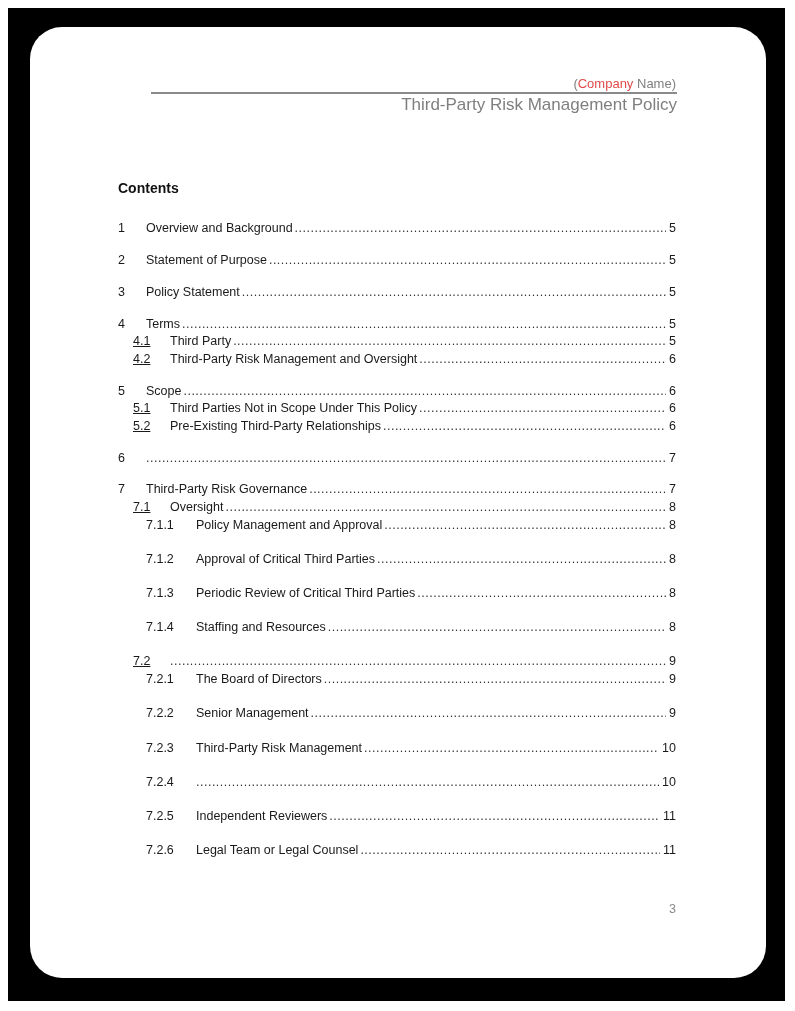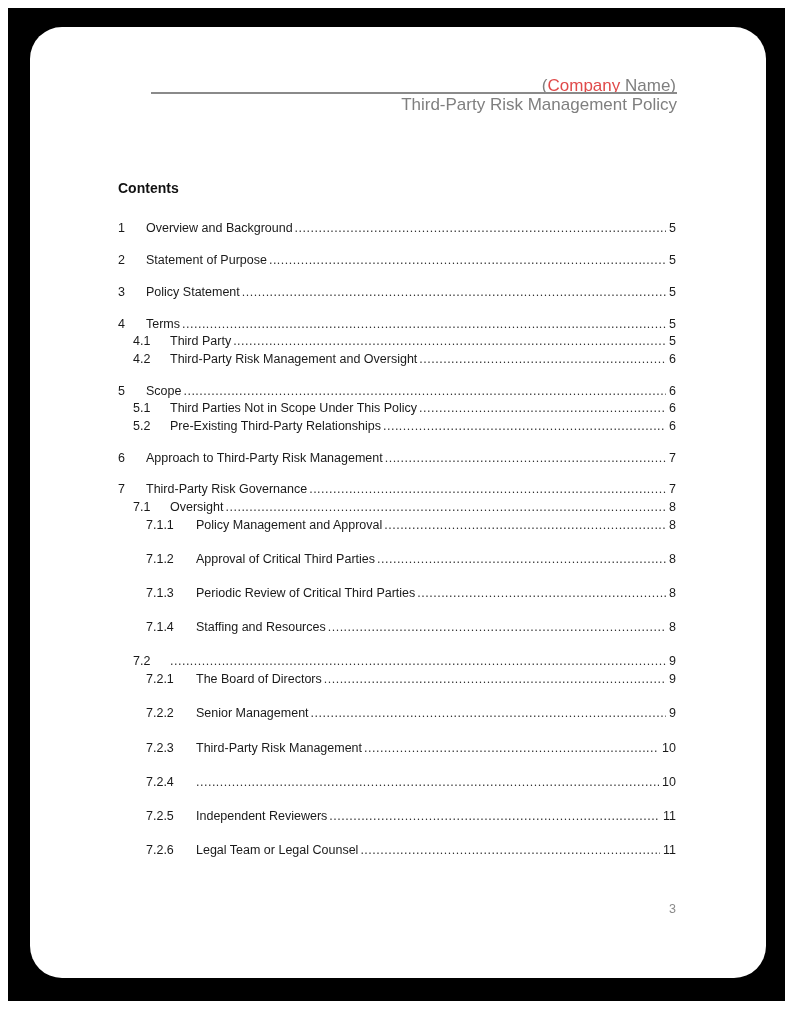--- a/index.html
+++ b/index.html
@@ -1,33 +1,33 @@
 <!DOCTYPE html>
 <html><head>
 <meta charset="utf-8">
 <style>
   html, body { margin:0; padding:0; }
   body { width:795px; height:1011px; background:#ffffff; position:relative; overflow:hidden;
          font-family:"Liberation Sans", "DejaVu Sans", sans-serif; }
   .frame { position:absolute; left:8px; top:8px; width:777px; height:993px; background:#000; }
   .page { position:absolute; left:30px; top:27px; width:736px; height:951px; background:#fff; border-radius:32px; }
-  .hdr-company { position:absolute; right:119px; top:76px; font-size:17px; color:#7f7f7f; white-space:nowrap; }
+  .hdr-company { position:absolute; right:119px; top:76px; font-size:13px; color:#7f7f7f; white-space:nowrap; }
   .hdr-company .accent { color:#e04a4a; }
   .hdr-line { position:absolute; left:151px; top:92px; width:526px; height:2px; background:#8a8a8a; }
   .hdr-title { position:absolute; right:118px; top:95px; font-size:17px; color:#7f7f7f; white-space:nowrap; }
   .toc-title { position:absolute; left:118px; top:180px; font-size:14px; font-weight:bold; color:#111; }
   .row { position:absolute; left:0; width:795px; height:18px; font-size:12.5px; color:#1a1a1a; line-height:18px; }
   .row .num { position:absolute; top:0; white-space:nowrap; }
   .row .lead { position:absolute; top:0; right:119px; display:flex; align-items:baseline; white-space:nowrap; overflow:hidden; }
   .row .txt { white-space:nowrap; padding-right:2px; }
   .row .dots { flex:1; overflow:hidden; white-space:nowrap; letter-spacing:0.5px; color:#333; }
   .row .dots::before { content:"........................................................................................................................................................................................................"; }
   .row .pg { padding-left:3px; white-space:nowrap; }
   .lvl1 .num { left:118px; } .lvl1 .lead { left:146px; }
-  .lvl2 .num { left:133px; } .lvl2 .lead { left:170px; }
+  .lvl2 .num { left:133px;text-decoration:underline; } .lvl2 .lead { left:170px; }
   .lvl3 .num { left:146px; } .lvl3 .lead { left:196px; }
   .footer-page { position:absolute; right:119px; top:902px; font-size:12.5px; color:#8a8a8a; }
 </style>
 </head>
 <body>
 
 <div class="frame"></div>
 <div class="page"></div>
 
 <div class="hdr-company"><span>(</span><span class="accent">Company</span><span> Name)</span></div>
@@ -105,21 +105,20 @@
     <span class="num">5.2</span>
     <span class="lead">
         <span class="txt">Pre-Existing Third-Party Relationships</span>
         <span class="dots"></span>
         <span class="pg">6</span>
       </span>
   </div>
   <div class="row lvl1" style="top:449px">
     <span class="num">6</span>
     <span class="lead">
-        <span class="txt">Approach to Third-Party Risk Management</span>
         <span class="dots"></span>
         <span class="pg">7</span>
       </span>
   </div>
   <div class="row lvl1" style="top:480px">
     <span class="num">7</span>
     <span class="lead">
         <span class="txt">Third-Party Risk Governance</span>
         <span class="dots"></span>
         <span class="pg">7</span>

